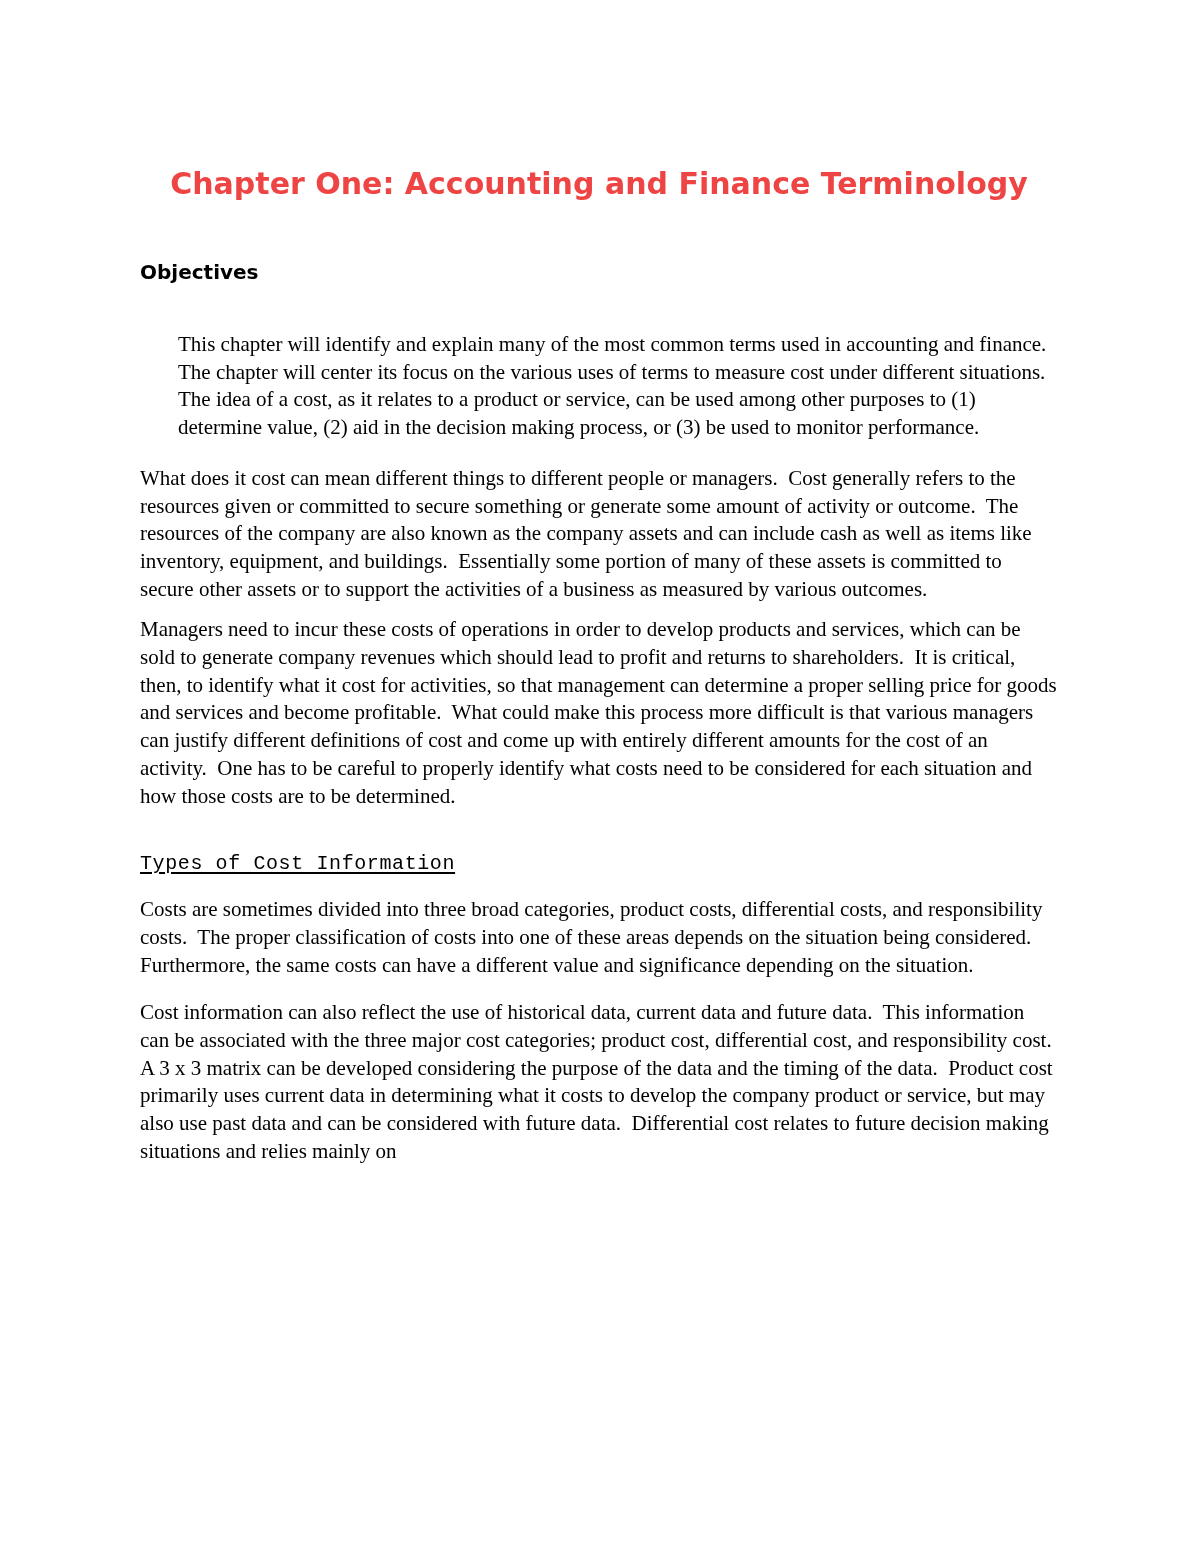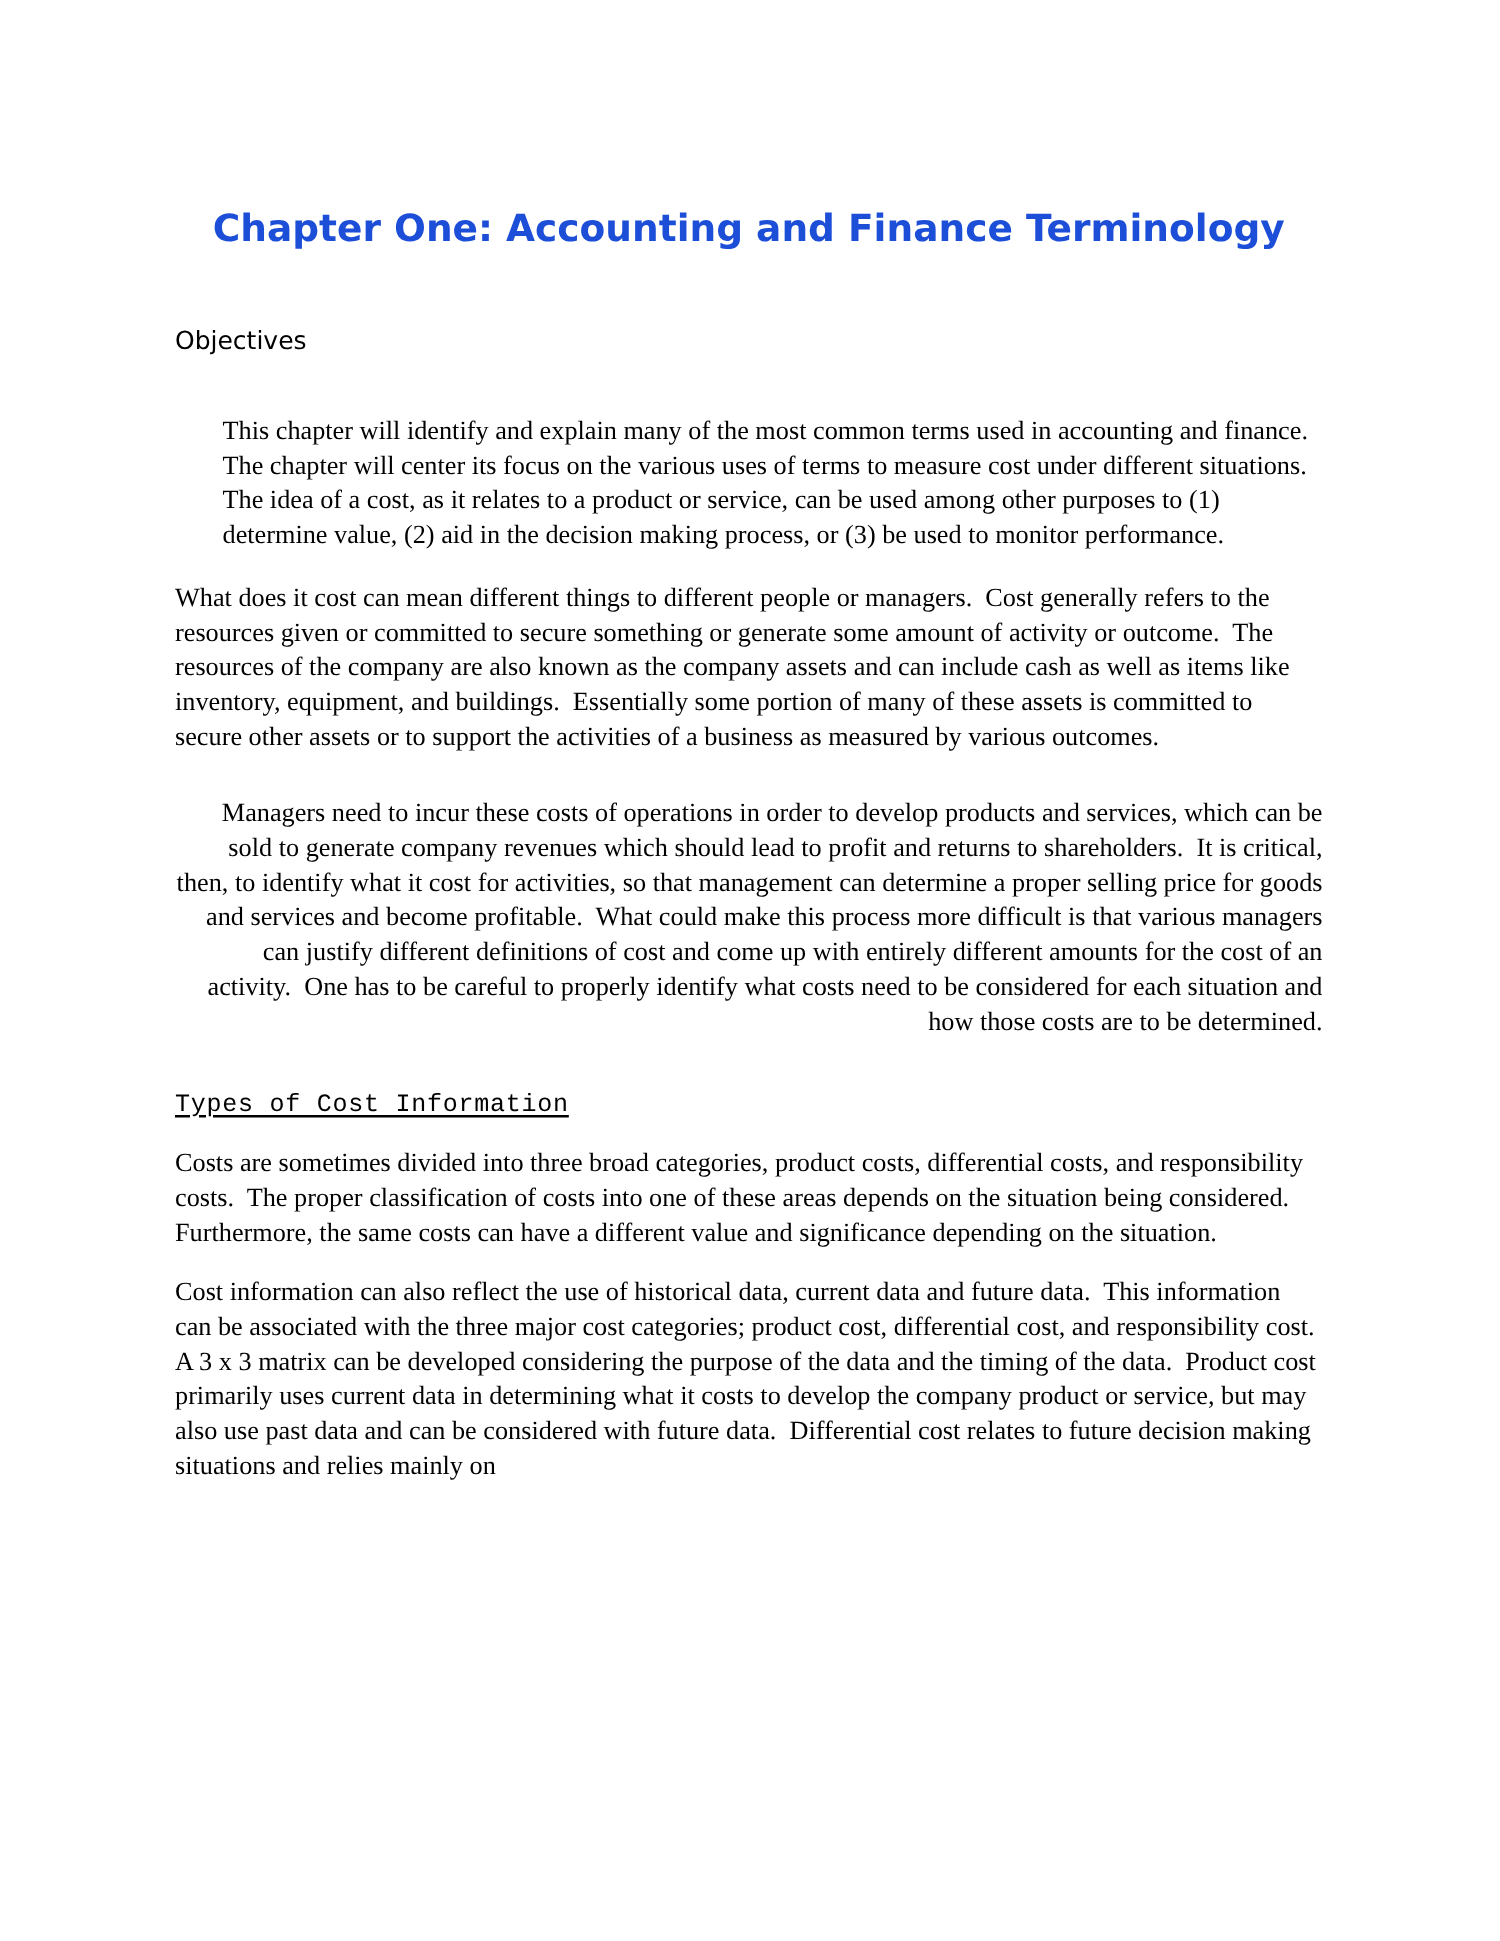--- a/index.html
+++ b/index.html
@@ -21,26 +21,26 @@
     background: #ffffff;
   }
   .doc-title {
     margin: 166px 0 0 0;
     font-family: "DejaVu Sans", "Liberation Sans", sans-serif;
     font-weight: bold;
     font-size: 30px;
     line-height: 36px;
     text-align: center;
     letter-spacing: 0px;
-    color: #1d4ed8;
+    color: #ef4444;
   }
   .section-heading {
     margin: 0;
     font-family: "DejaVu Sans", "Liberation Sans", sans-serif;
-    font-weight: normal;
+    font-weight: bold;
     font-size: 20px;
     line-height: 24px;
     color: #000000;
   }
   .heading-objectives   { margin-top: 58px; }
   .heading-what-cost    { margin-top: 45px; }
   .subsection-heading {
     margin: 42px 0 0 0;
     font-family: Liberation Mono, monospace;
     font-weight: normal;
@@ -55,21 +55,21 @@
     margin: 0;
     font-family: "Liberation Serif", "DejaVu Serif", serif;
     font-size: 21px;
     line-height: 27.7px;
     white-space: pre-wrap;
     color: #000000;
     max-width: 918px;
   }
   .para-objectives-1 { margin-top: 47px; margin-left: 38px; }
   .para-cost-1       { margin-top: 23px; }
-  .para-cost-2       { margin-top: 34px; text-align: right; }
+  .para-cost-2       { margin-top: 13px; }
   .para-types-1      { margin-top: 20px; }
   .para-types-2      { margin-top: 20px; }
 </style>
 </head>
 <body>
 
 <div class="page">
 
   <h1 class="doc-title">Chapter One: Accounting and Finance Terminology</h1>
 

